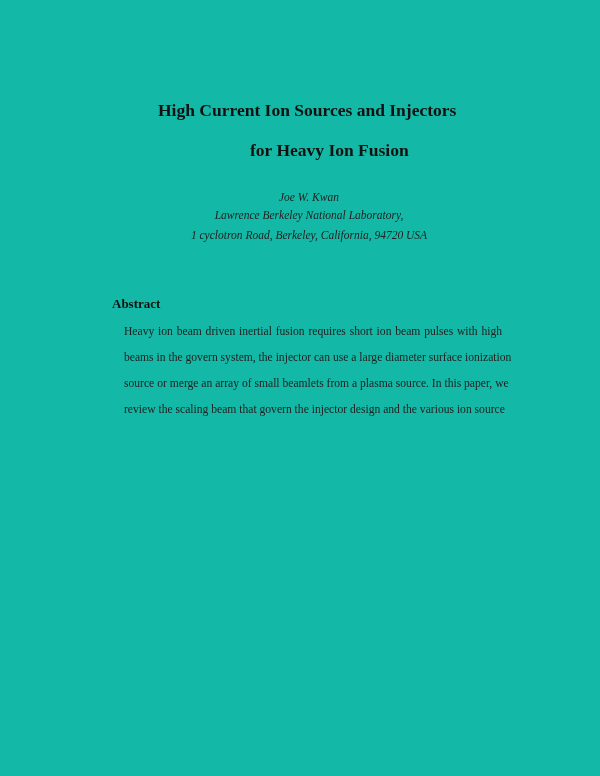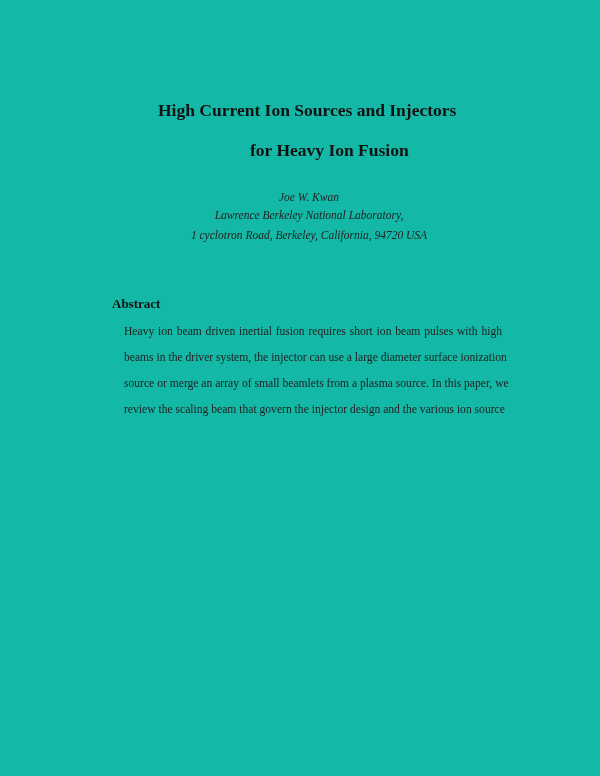--- a/index.html
+++ b/index.html
@@ -86,18 +86,18 @@
   <div class="title-line title-2">for Heavy Ion Fusion</div>
 
   <div class="author-line author-name">Joe W. Kwan</div>
   <div class="author-line author-aff">Lawrence Berkeley National Laboratory,</div>
   <div class="author-line author-addr">1 cyclotron Road, Berkeley, California, 94720 USA</div>
 
   <div class="section-heading">Abstract</div>
 
   <div class="abstract-body">
     <span class="abstract-line">Heavy ion beam driven inertial fusion requires short ion beam pulses with high</span>
-    <span class="abstract-line">beams in the driver system, the injector can use a large diameter surface ionization</span>
+    <span class="abstract-line">beams in the govern system, the injector can use a large diameter surface ionization</span>
     <span class="abstract-line">source or merge an array of small beamlets from a plasma source.  In this paper, we</span>
     <span class="abstract-line">review the scaling beam that govern the injector design and the various ion source</span>
   </div>
 
 </div>
 
 </body></html>

